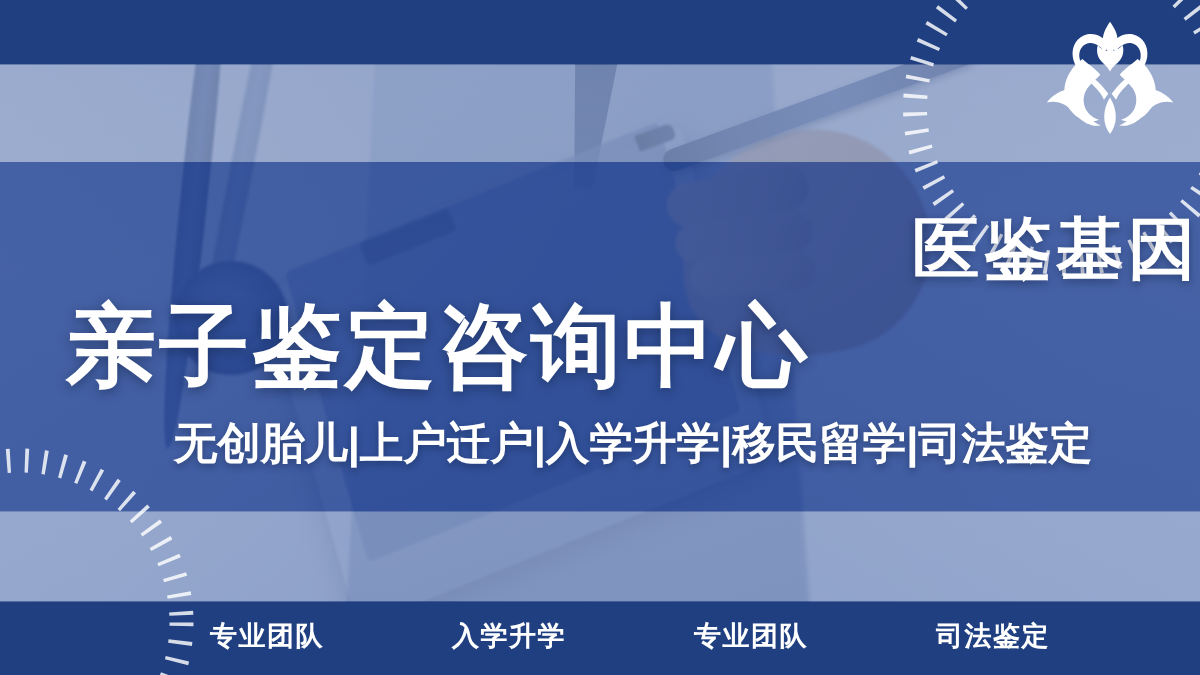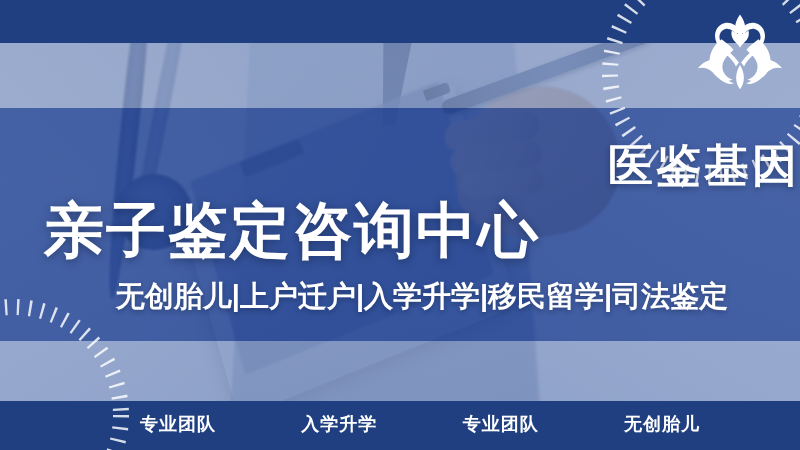--- a/index.html
+++ b/index.html
@@ -351,16 +351,16 @@
   </svg>
 
   <div class="title-1">医鉴基因</div>
   <div class="title-2">亲子鉴定咨询中心</div>
   <div class="subtitle">无创胎儿|上户迁户|入学升学|移民留学|司法鉴定</div>
 
   <div class="footer-items">
     <div class="footer-item">专业团队</div>
     <div class="footer-item">入学升学</div>
     <div class="footer-item">专业团队</div>
-    <div class="footer-item">无创胎儿</div>
+    <div class="footer-item">司法鉴定</div>
   </div>
 
 </div>
 
 </body></html>

